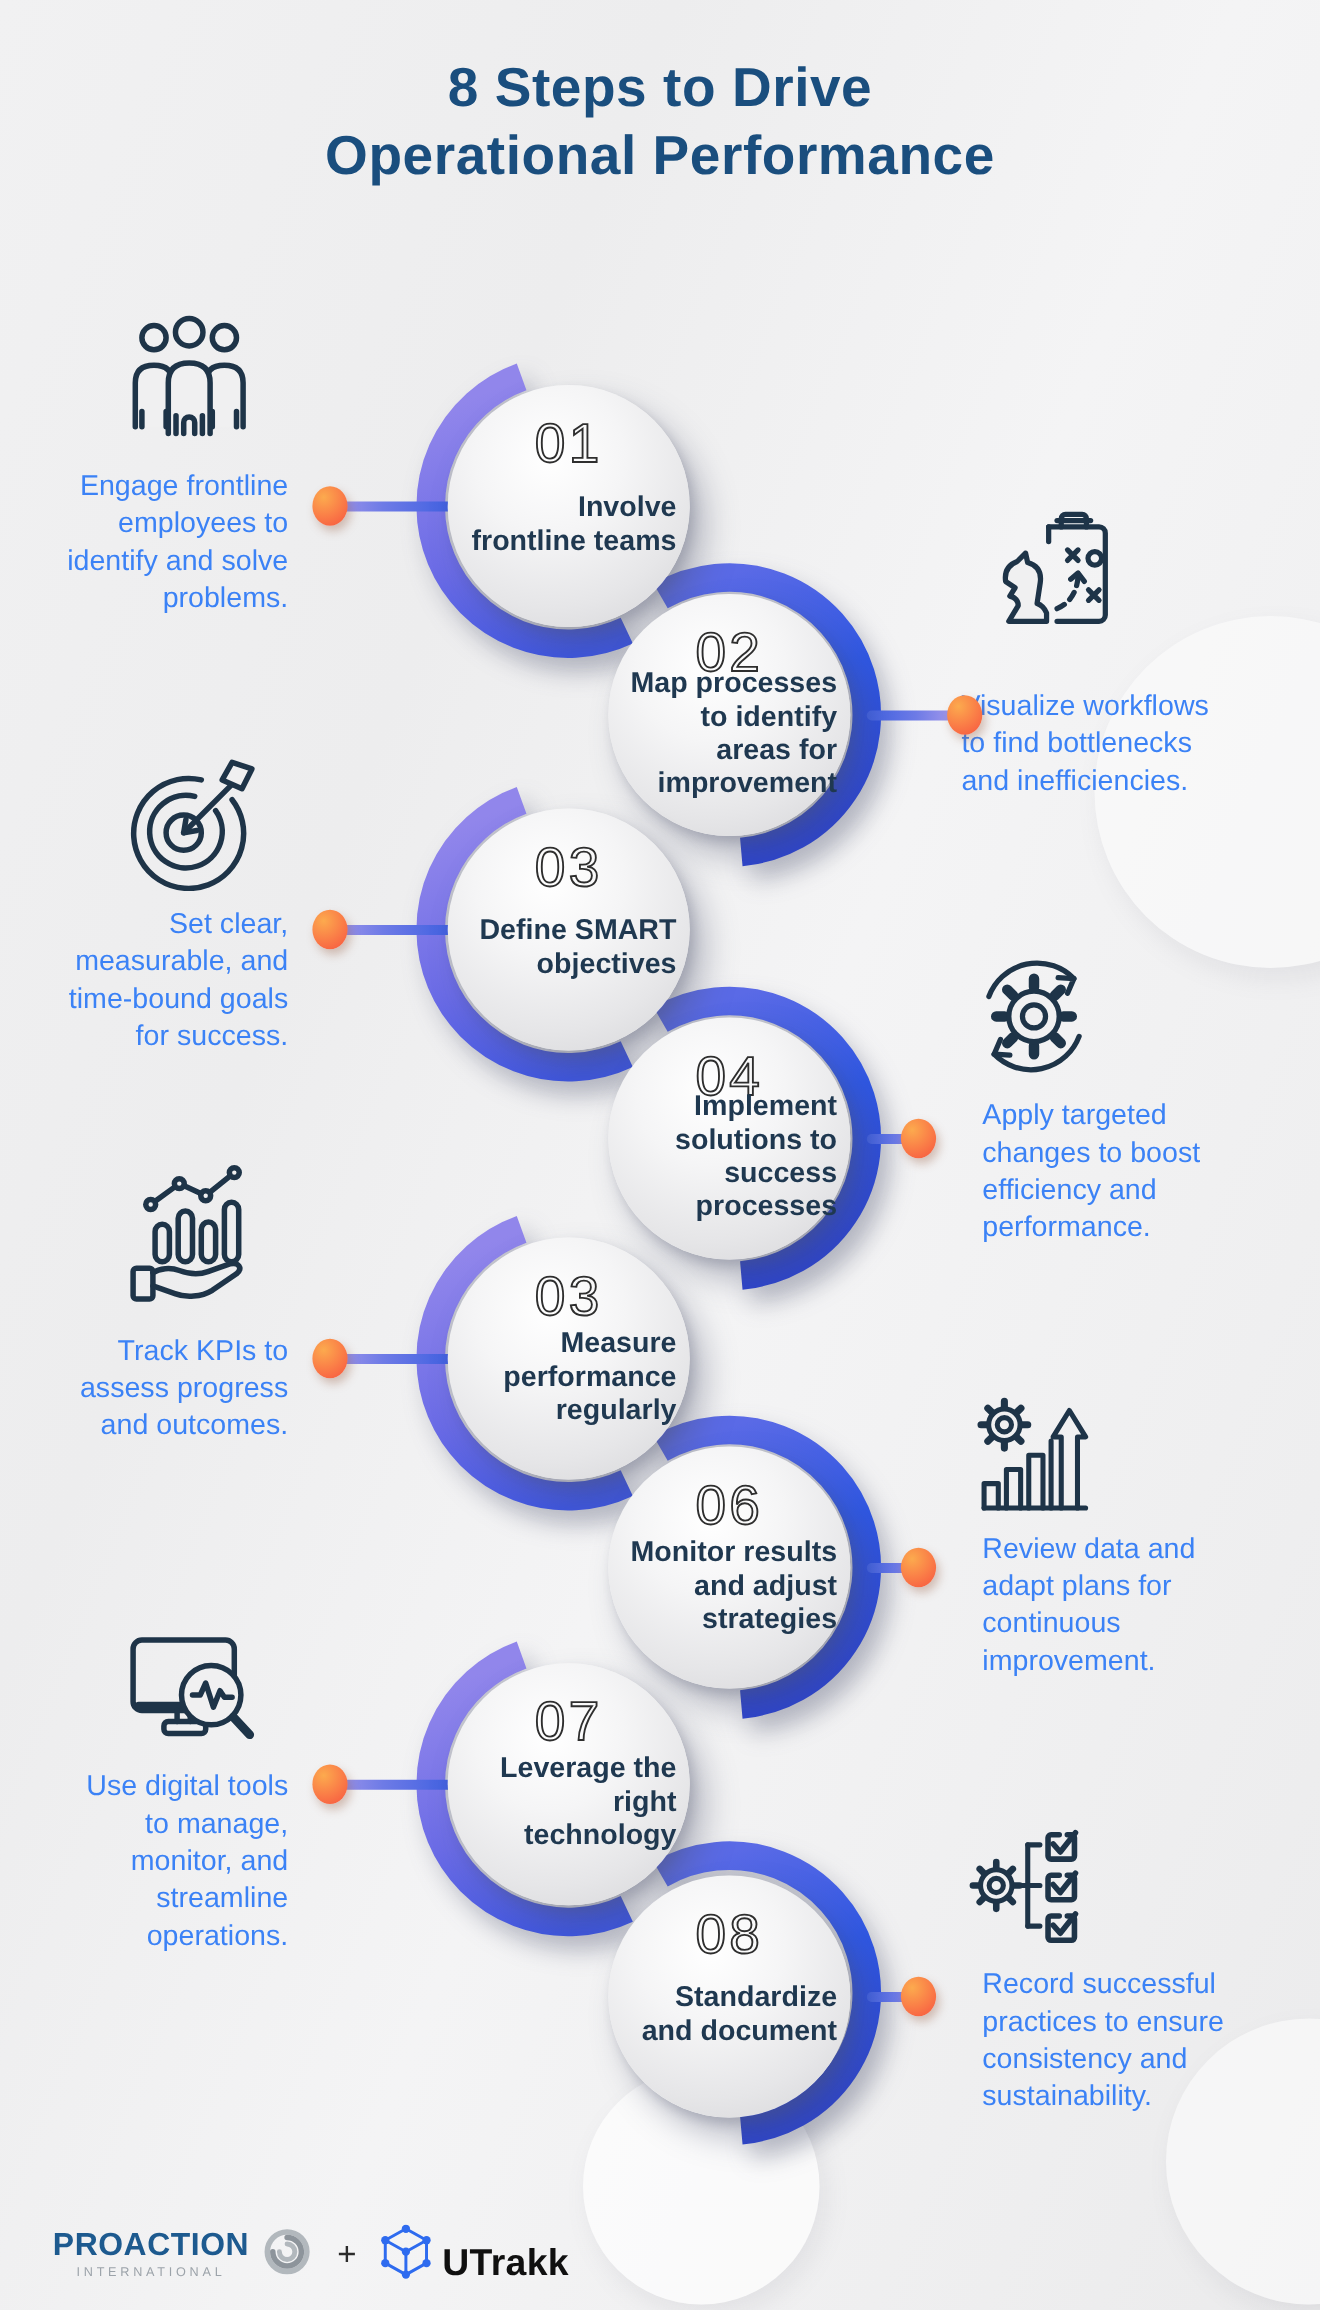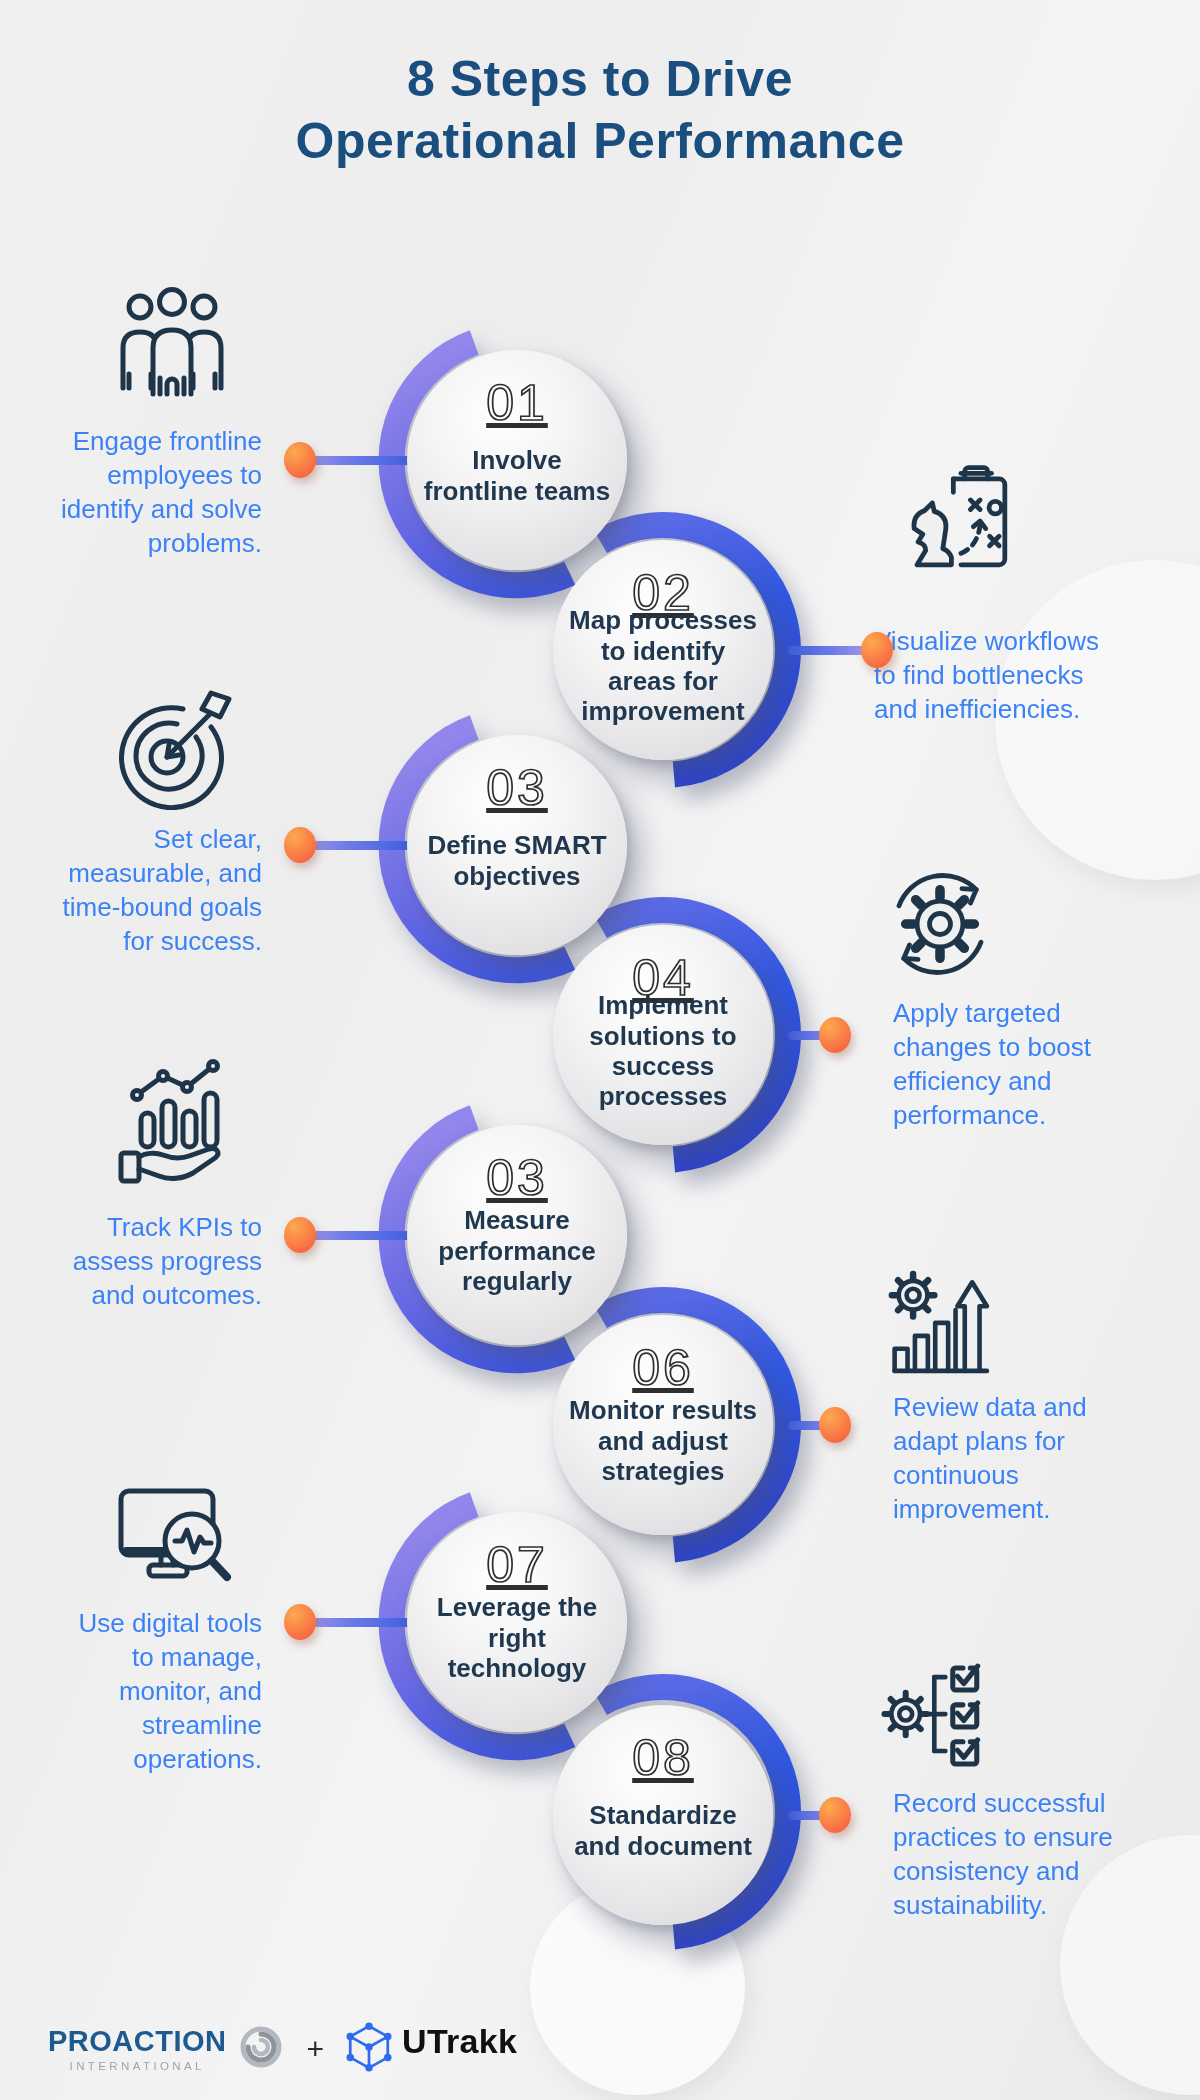--- a/index.html
+++ b/index.html
@@ -33,41 +33,41 @@
        box-shadow:3px 5px 9px rgba(150,90,60,.35);}
 
   .circle{
     position:absolute;width:220px;height:220px;border-radius:50%;z-index:4;
     background:radial-gradient(circle at 42% 30%,#ffffff 0%,#f5f5f6 34%,#e6e6e8 68%,#d3d3d6 100%);
     box-shadow:14px 18px 30px rgba(80,85,110,.38),4px 6px 10px rgba(80,85,110,.22);
   }
   .circle .num{
     position:absolute;top:24px;left:0;width:100%;text-align:center;
     font-size:50px;letter-spacing:3px;color:rgba(43,43,43,0);
-    -webkit-text-stroke:1.7px #2e2e2e;font-weight:400;text-decoration:underline;
+    -webkit-text-stroke:1.7px #2e2e2e;font-weight:400;
   }
   .circle .label{
     position:absolute;top:57%;left:12px;right:12px;transform:translateY(-50%);
-    text-align:center;font-weight:700;font-size:26px;line-height:1.16;color:#1F3850;
+    text-align:right;font-weight:700;font-size:26px;line-height:1.16;color:#1F3850;
   }
 
   .desc{position:absolute;font-size:26px;line-height:1.31;color:#3b82f6;z-index:2;}
   .desc.align-right{text-align:right;}
   .desc.align-left{text-align:left;}
 
   .icon{position:absolute;z-index:2;}
   .icon svg{display:block;}
 
   .footer{position:absolute;left:48px;top:2022px;display:flex;align-items:center;z-index:5;}
   .brand-block{display:flex;flex-direction:column;align-items:center;}
   .brand-name{color:#1D5A8F;font-weight:700;font-size:29px;letter-spacing:.5px;line-height:1;}
   .brand-sub{color:#9CA3AA;font-size:11.5px;letter-spacing:3.4px;margin-top:4px;}
   .swirl{margin-left:10px;}
   .plus-sep{margin-left:22px;font-size:30px;color:#2b2b2b;font-weight:400;}
-  .partner-block{display:flex;align-items:flex-start;margin-left:22px;}
+  .partner-block{display:flex;align-items:flex-end;margin-left:22px;}
   .partner-name{margin-left:10px;font-size:34px;font-weight:800;color:#101010;letter-spacing:.3px;}
 </style>
 </head>
 <body>
 
 <div class="canvas">
 
   <div class="bubble b1"></div>
   <div class="bubble b2"></div>
   <div class="bubble b3"></div>

